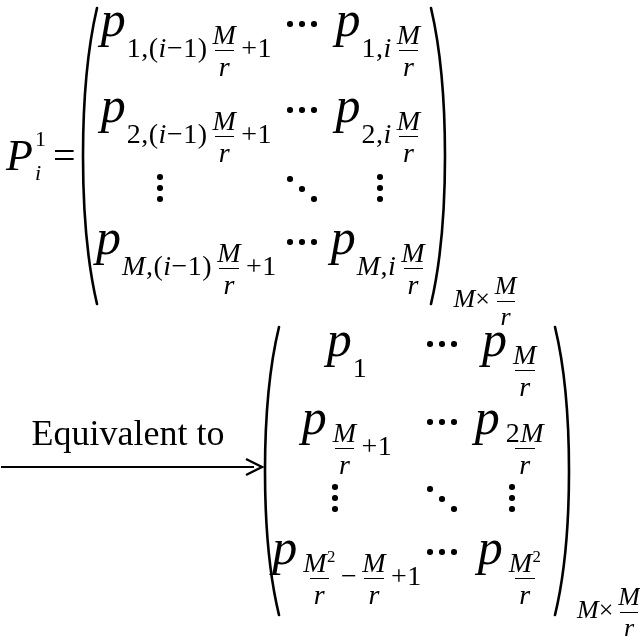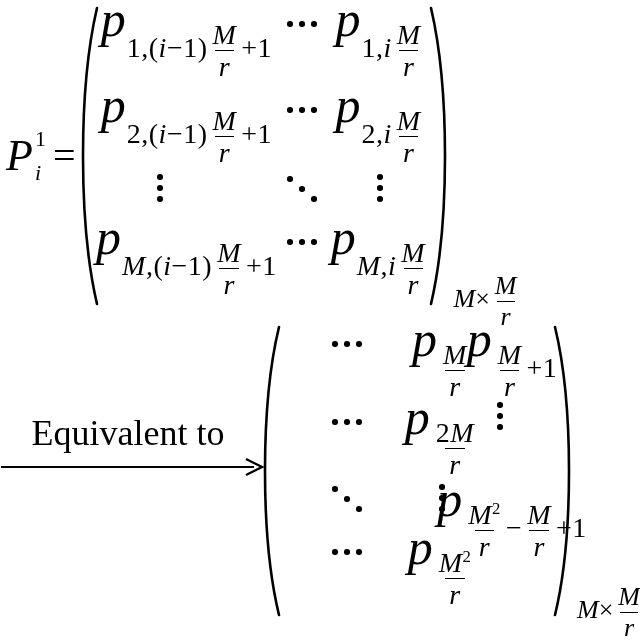--- a/index.html
+++ b/index.html
@@ -136,20 +136,21 @@
       <line x1="1" y1="10" x2="254" y2="10" stroke="#000" stroke-width="2.2"></line>
       <path d="M246 2 L262 10 L246 18" fill="none" stroke="#000" stroke-width="2.4" stroke-linejoin="miter"></path>
     </svg>
   </div>
 
   <div class="eq2 matrix">
     <svg class="paren" width="22" height="296" viewBox="0 0 22 296">
       <path d="M19 4 Q5 62 5 148 Q5 234 19 292" fill="none" stroke="#000" stroke-width="2.6" stroke-linecap="round"></path>
     </svg>
     <div class="grid m2">
+        <span class="entry c-1-1"><span class="pvar"><span class="tk-it">p</span></span><span class="psub"><span class="tk-ro">1</span></span></span>
         <span class="dots cdots c-1-2" style="width: 30px; height: 11px;">
           <span class="dot" style="left: 0px; top: 2px;"></span>
           <span class="dot" style="left: 12px; top: 2px;"></span>
           <span class="dot" style="left: 24px; top: 2px;"></span>
         </span>
         <span class="entry c-1-3"><span class="pvar"><span class="tk-it">p</span></span><span class="psub"><span class="frac">
               <span class="fn"><span class="tk-it">M</span></span>
               <span class="fd"><span class="tk-it">r</span></span>
             </span></span></span>
         <span class="entry c-2-1"><span class="pvar"><span class="tk-it">p</span></span><span class="psub"><span class="frac">

